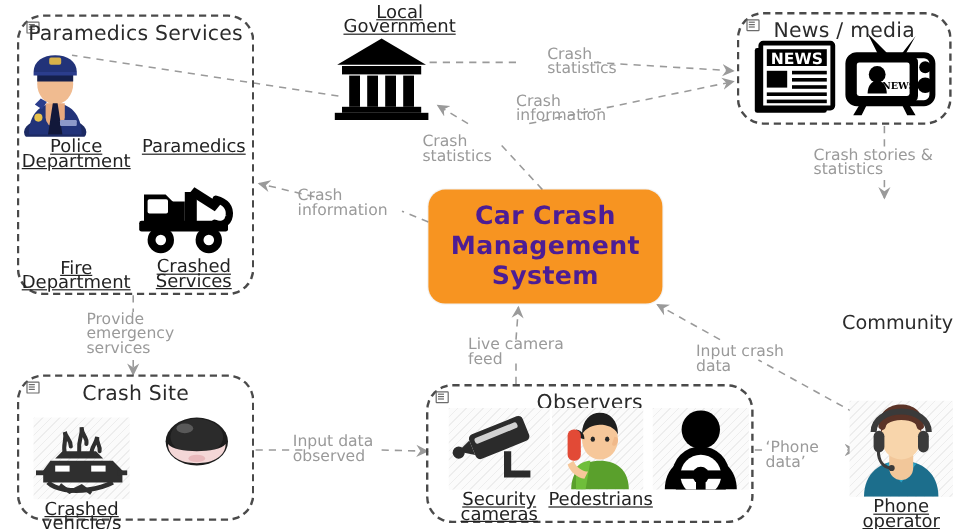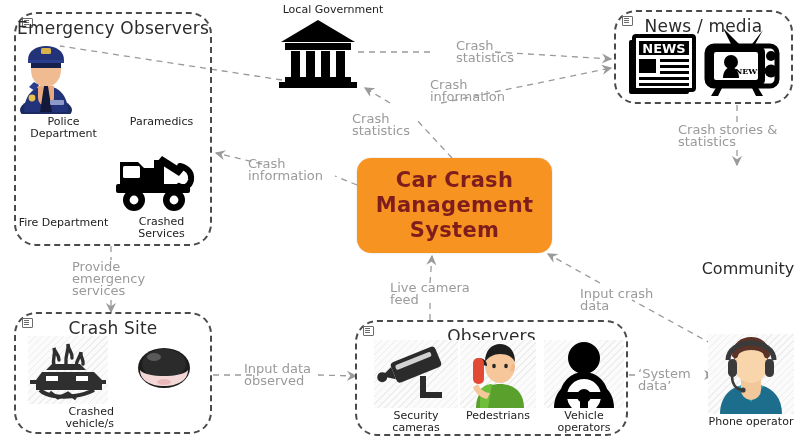--- a/index.html
+++ b/index.html
@@ -33,39 +33,39 @@
   }
   .group-marker:after{
     content:"";position:absolute;left:1px;top:1px;width:5px;height:1px;
     box-shadow:0 2px 0 0 #6b6b6b,0 4px 0 0 #6b6b6b;background:#6b6b6b;
   }
 
   
   .cell{position:absolute;text-align:center;}
   .cell .art{position:relative;margin:0 auto;}
   .cell .cap{
-    font-size:11px;line-height:12px;color:#222;margin-top:2px;
-    font-family:"DejaVu Sans", sans-serif;white-space:pre-line;
+    font-size:15px;line-height:12px;color:#222;margin-top:2px;
+    font-family:"DejaVu Sans", sans-serif;white-space:pre-line;text-decoration:underline;
   }
   .hatch{
     background-color:#fbfbfb;
     background-image:repeating-linear-gradient(135deg,rgba(0,0,0,.055) 0 1px,transparent 1px 5px);
   }
 
   
   #core{
     position:absolute;left:357px;top:158px;width:195px;height:95px;
     background:#F79421;border-radius:14px;
     display:flex;align-items:center;justify-content:center;
     box-shadow:0 0 0 1px rgba(0,0,0,.05);
   }
   #core .core-label{
     font-family:"DejaVu Sans", sans-serif;
     font-weight:bold;font-size:21px;line-height:25px;
-    color:#7f1d1d;text-align:center;letter-spacing:.3px;
+    color:#4c1d95;text-align:center;letter-spacing:.3px;
     white-space:pre-line;
   }
 
   
   .flab{
     position:absolute;color:#9a9a9a;
     font-size:13px;line-height:12px;white-space:pre-line;
     font-family:"DejaVu Sans", sans-serif;
   }
   .olab{
@@ -109,21 +109,21 @@
       <path d="M430,320 L430,300 M430,283 L432,256" marker-end="url(#ah)"></path>
 
       <path d="M712,344 L632,300 M600,283 L548,254" marker-end="url(#ah)"></path>
 
       <path d="M629,375 L640,375 M706,375 L713,375" marker-end="url(#ah)"></path>
     </g>
   </svg>
 
   <div class="group" id="g-emergency" style="left:14px;top:12px;width:198px;height:234px;">
     <span class="group-marker"></span>
-    <div class="group-title">Emergency Observers</div>
+    <div class="group-title">Paramedics Services</div>
   </div>
 
   <div class="cell" style="left:16px;top:36px;width:95px;">
     <div class="art">
       <svg width="60" height="78" viewBox="0 0 60 78">
         <ellipse cx="30" cy="74" rx="26" ry="12" fill="#1c2a63"></ellipse>
         <path d="M8 76c0-17 10-26 22-26s22 9 22 26z" fill="#223379"></path>
         <path d="M22 50h16v12a8 8 0 0 1-16 0z" fill="#e8a97e"></path>
         <ellipse cx="30" cy="34" rx="15" ry="17" fill="#f0bb90"></ellipse>
         <path d="M15 26h30v6H15z" fill="#15204d"></path>
@@ -227,21 +227,21 @@
       </svg>
     </div>
     <div class="cap"></div>
   </div>
 
   <div class="group" id="g-crashsite" style="left:14px;top:312px;width:198px;height:122px;">
     <span class="group-marker"></span>
     <div class="group-title">Crash Site</div>
   </div>
 
-  <div class="cell" style="left:22px;top:336px;width:92px;text-align:right;">
+  <div class="cell" style="left:22px;top:348px;width:92px;">
     <div class="art hatch" style="width:80px;height:68px;">
       <svg width="80" height="68" viewBox="0 0 80 68">
         <g fill="none" stroke="#2f2f2f" stroke-width="3.4" stroke-linecap="round">
           <path d="M26 30c-2-8 2-12 0-18 1 5 5 6 5 12"></path>
           <path d="M38 28c-1-10 3-13 2-20 0 7 5 8 4 14"></path>
           <path d="M48 31c0-7 4-9 5-15-1 6 3 7 2 12"></path>
         </g>
         <path d="M14 36h52l8 8v10H8V44z" fill="#2f2f2f"></path>
         <path d="M18 34l6-6h28l6 6z" fill="#2f2f2f"></path>
         <rect x="18" y="40" width="12" height="5" fill="#fff"></rect>
@@ -313,21 +313,20 @@
       <svg width="80" height="68" viewBox="0 0 80 68">
         <circle cx="40" cy="18" r="16" fill="#000"></circle>
         <path d="M10 68c0-18 13-28 30-28s30 10 30 28z" fill="#000"></path>
         <circle cx="40" cy="56" r="24" fill="#000"></circle>
         <circle cx="40" cy="56" r="17" fill="#fff"></circle>
         <circle cx="40" cy="56" r="7" fill="#000"></circle>
         <rect x="16" y="52" width="48" height="7" fill="#000"></rect>
         <rect x="36" y="56" width="8" height="22" fill="#000"></rect>
       </svg>
     </div>
-    <div class="cap">Vehicle operators</div>
   </div>
 
   <div class="olab" style="left:700px;top:262px;width:96px;">Community</div>
 
   <div class="cell" style="left:706px;top:334px;width:90px;">
     <div class="art hatch" style="width:86px;height:80px;">
       <svg width="86" height="80" viewBox="0 0 86 80">
         <path d="M12 80c0-20 14-30 31-30s31 10 31 30z" fill="#1c6e8c"></path>
         <path d="M30 52h26l-13 16z" fill="#2aa3c7"></path>
         <path d="M33 44h20v12a10 10 0 0 1-20 0z" fill="#f2c79a"></path>
@@ -356,21 +355,21 @@
 statistics</div>
   <div class="flab" style="left:72px;top:261px;width:78px;">Provide
 emergency
 services</div>
   <div class="flab" style="left:244px;top:363px;width:82px;">Input data
 observed</div>
   <div class="flab" style="left:580px;top:288px;width:74px;">Input crash
 data</div>
   <div class="flab" style="left:390px;top:282px;width:82px;">Live camera
 feed</div>
-  <div class="flab" style="left:638px;top:368px;width:70px;">‘System data’</div>
+  <div class="flab" style="left:638px;top:368px;width:70px;">‘Phone data’</div>
 
   <div id="core">
     <div class="core-label">Car Crash
 Management
 System</div>
   </div>
 
 </div>
 
 </body></html>

